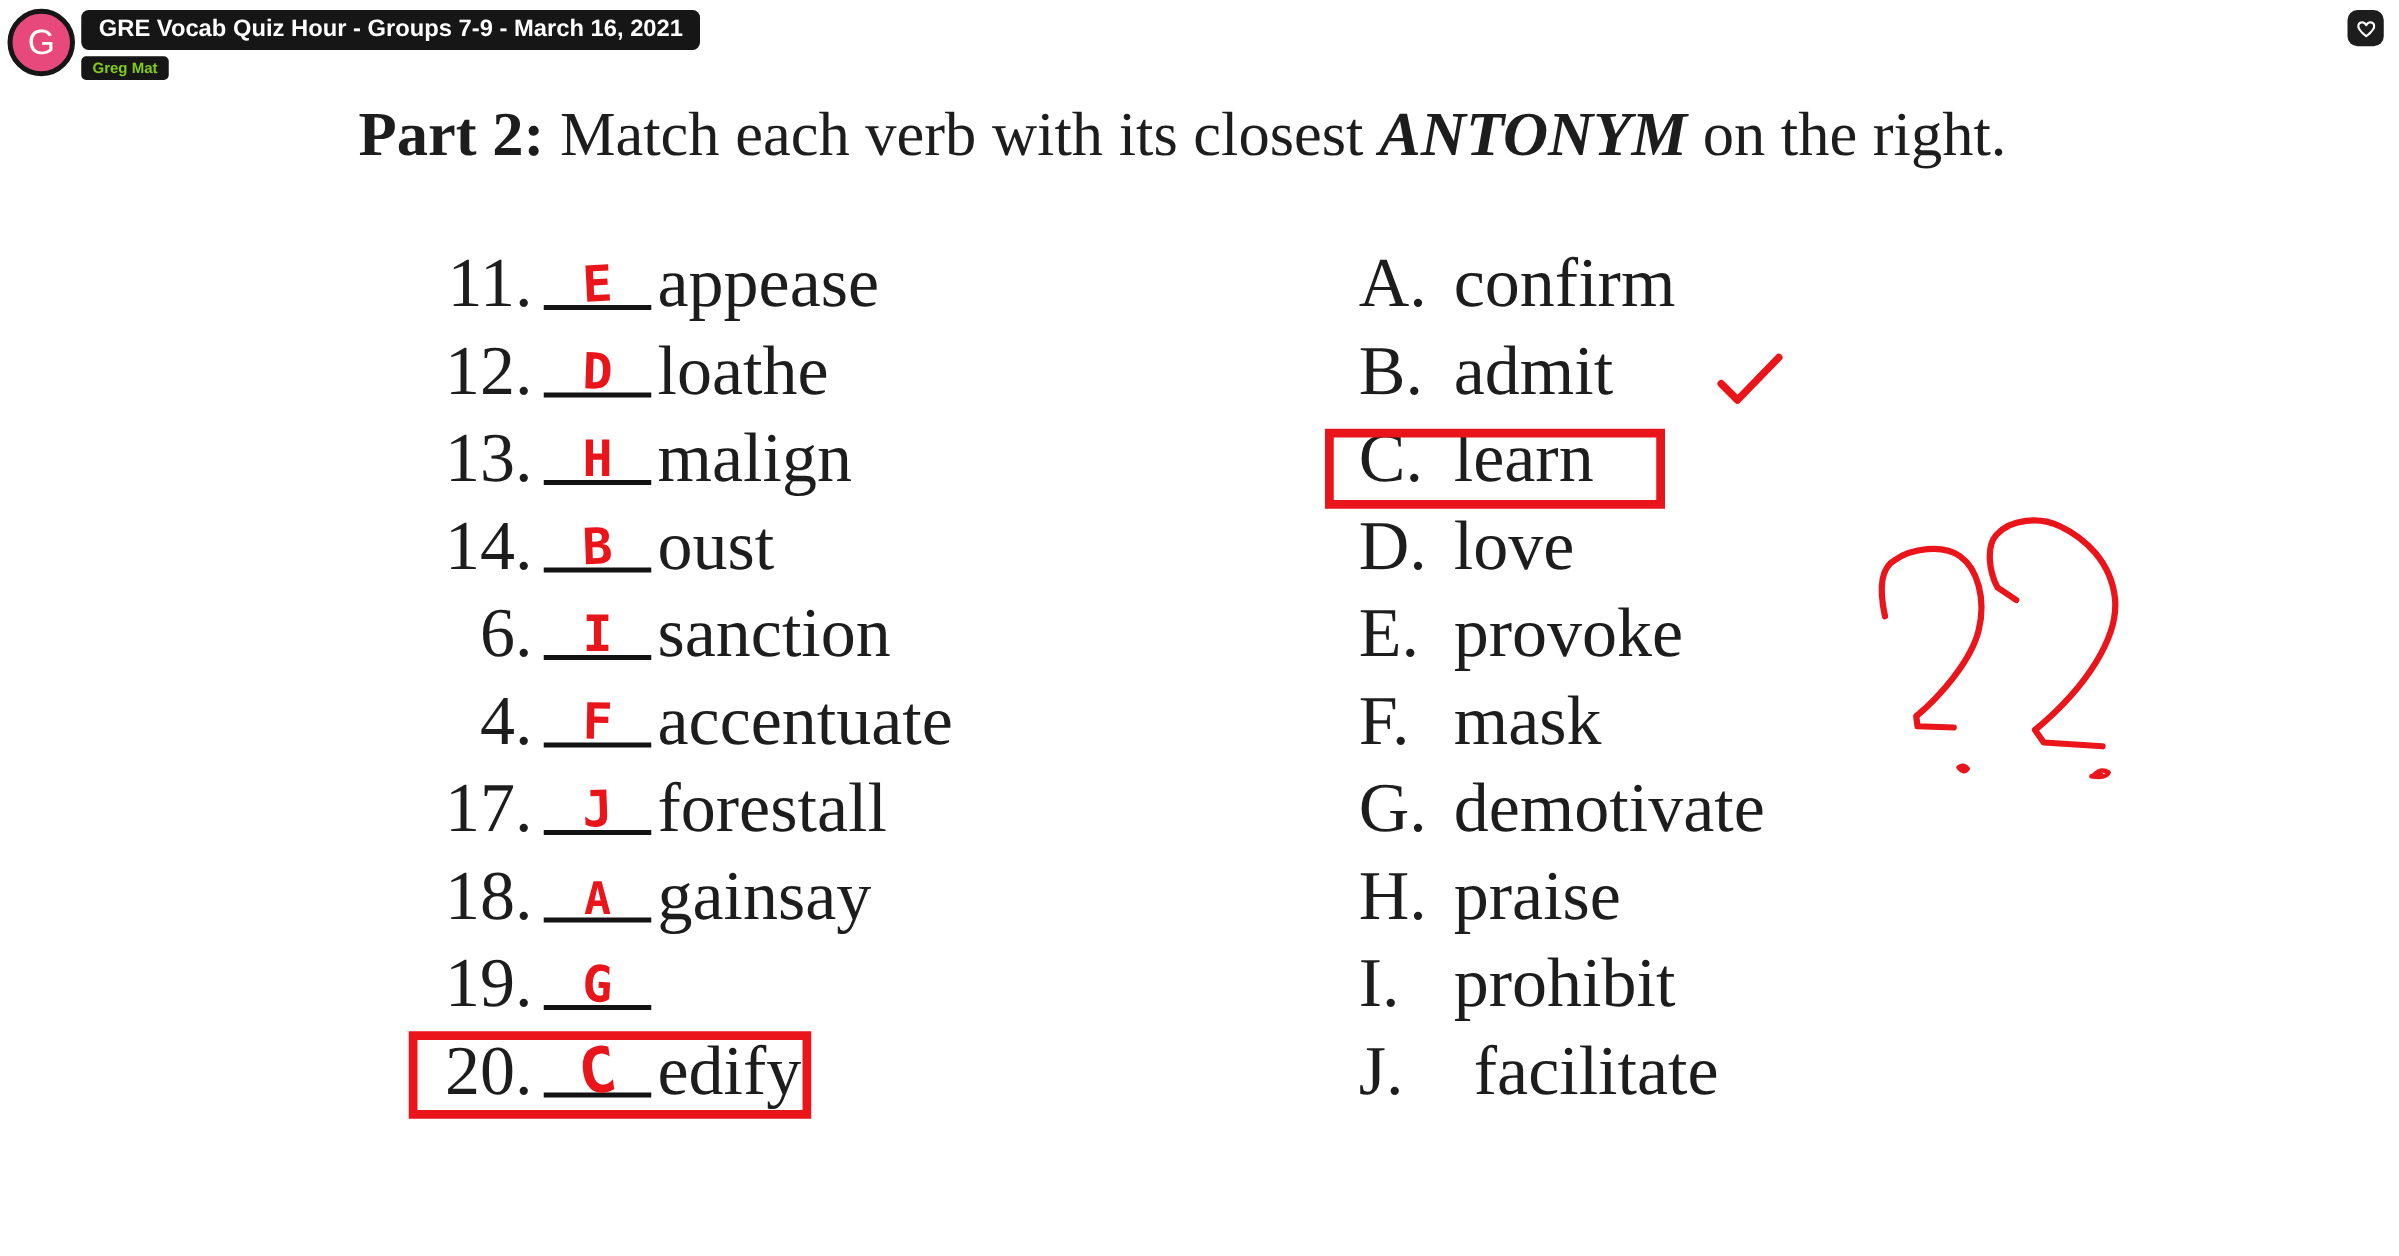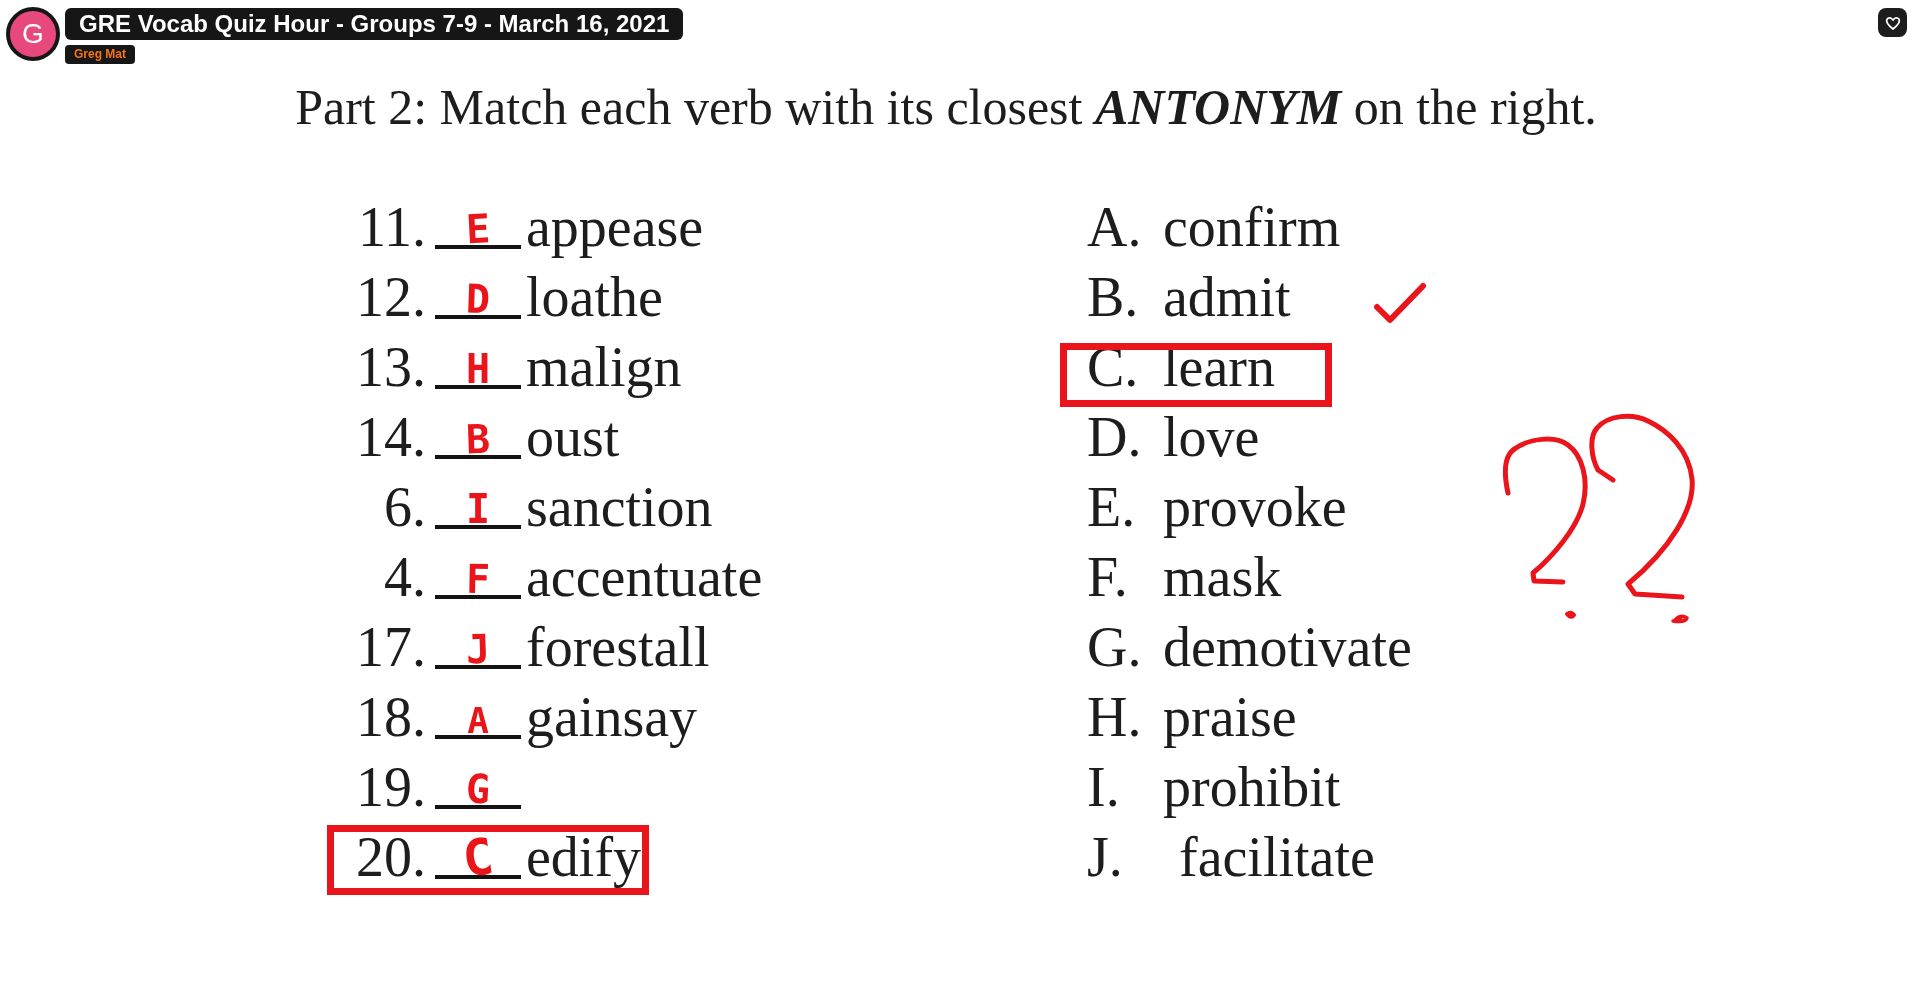--- a/index.html
+++ b/index.html
@@ -17,42 +17,42 @@
     position:absolute;left:6px;top:7px;
     width:46px;height:46px;border-radius:50%;
     background:#e8497c;border:4px solid #161616;
     color:#fff;font-family:"Liberation Sans",sans-serif;
     font-size:28px;display:flex;align-items:center;justify-content:center;
   }
   .title-badge{
     position:absolute;left:65px;top:8px;height:32px;
     background:#161616;border-radius:6px;
     color:#fff;font-family:"Liberation Sans",sans-serif;
-    font-size:24px;font-weight:bold;
+    font-size:19px;font-weight:bold;
     line-height:32px;padding:0 14px;white-space:nowrap;
   }
   .channel-badge{
     position:absolute;left:65px;top:45px;height:19px;
     background:#161616;border-radius:4px;
-    color:#f97316;font-family:"Liberation Sans",sans-serif;
+    color:#84cc16;font-family:"Liberation Sans",sans-serif;
     font-size:12px;font-weight:bold;
     line-height:19px;padding:0 9px;white-space:nowrap;
   }
   .heart-btn{
     position:absolute;left:1878px;top:8px;width:29px;height:29px;
     background:#1d1d1d;border-radius:8px;
     display:flex;align-items:center;justify-content:center;
   }
 
   
   .heading{
     position:absolute;top:78px;left:0;width:1868px;
     text-align:center;font-size:50px;white-space:nowrap;
   }
-  .heading .part{font-weight:normal;margin-left:24px;}
+  .heading .part{font-weight:bold;margin-left:24px;}
   .heading .ital{}
   .heading .emph{font-style:italic;font-weight:bold;}
 
   
   .left-col{position:absolute;left:354px;top:192px;}
   .right-col{position:absolute;left:1087px;top:192px;}
   .l-row,.r-row{height:70px;line-height:70px;font-size:56px;white-space:nowrap;}
   .num{display:inline-block;width:72px;text-align:right;}
   .blank{
     display:inline-block;width:86px;height:46px;

